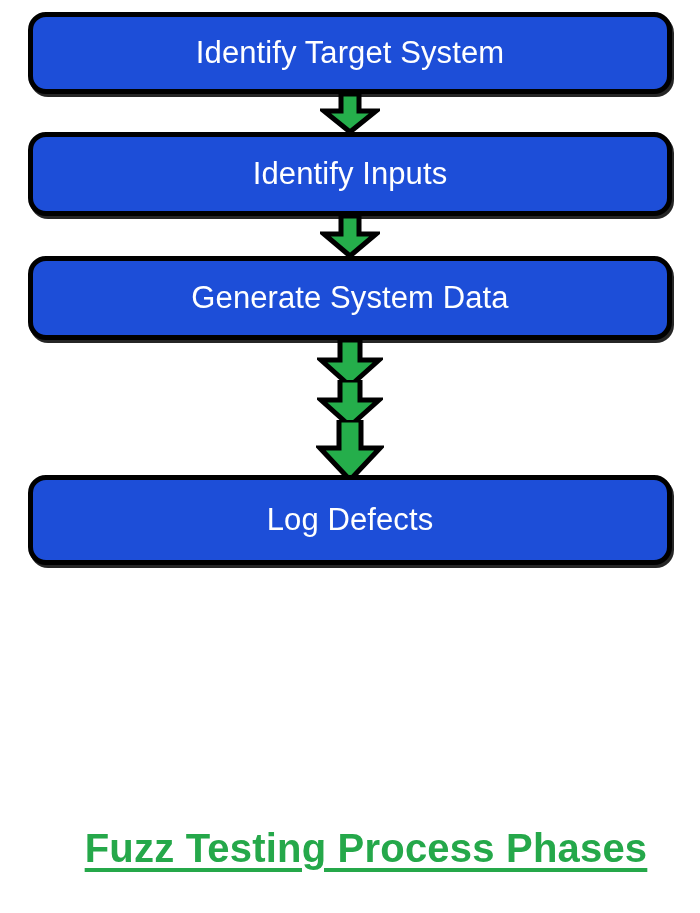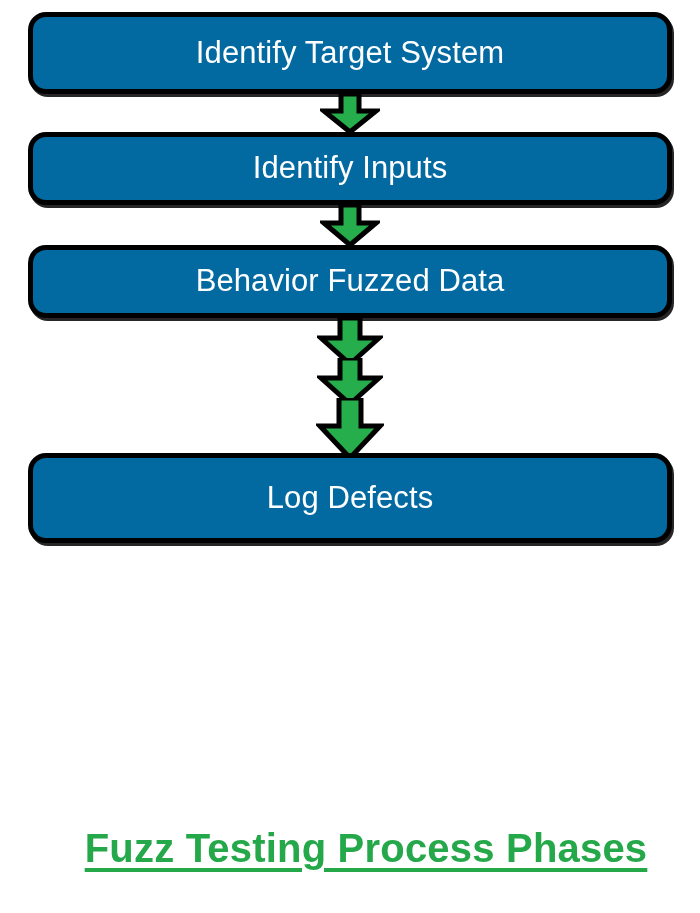--- a/index.html
+++ b/index.html
@@ -28,42 +28,42 @@
     left: 28px;
     top: 12px;
     width: 644px;
   }
 
   
   .process-box {
     position: relative;
     box-sizing: border-box;
     width: 644px;
-    background: #0369a1;
+    background: #1d4ed8;
     border: 5px solid #000000;
     border-radius: 18px;
     display: flex;
     align-items: center;
     justify-content: center;
     box-shadow: 2px 3px 0 rgba(0,0,0,0.85);
   }
 
   .process-box .box-label {
     color: #ffffff;
     font-size: 31px;
     font-weight: 400;
     line-height: 1.05;
     letter-spacing: 0.1px;
     text-align: center;
     white-space: nowrap;
     font-family: "Liberation Sans", sans-serif;
   }
 
   .box-h-tall { height: 82px; }
-  .box-h-std  { height: 73px; }
+  .box-h-std  { height: 84px; }
   .box-h-last { height: 90px; }
 
   
   .connector {
     position: relative;
     width: 644px;
     display: flex;
     justify-content: center;
     align-items: flex-start;
   }
@@ -118,21 +118,21 @@
       <span class="box-label">Identify Inputs</span>
     </div>
 
     <div class="connector connector-h-md">
       <svg width="60" height="42" viewBox="0 0 60 42" aria-hidden="true">
         <polygon points="21,0 39,0 39,18 56,18 30,40 4,18 21,18" fill="#25AE4B" stroke="#000000" stroke-width="5" stroke-linejoin="miter"></polygon>
       </svg>
     </div>
 
     <div class="process-box box-h-std">
-      <span class="box-label">Behavior Fuzzed Data</span>
+      <span class="box-label">Generate System Data</span>
     </div>
 
     <div class="connector connector-h-md">
       <svg width="66" height="48" viewBox="0 0 66 48" aria-hidden="true">
         <polygon points="23,0 43,0 43,20 62,20 33,46 4,20 23,20" fill="#25AE4B" stroke="#000000" stroke-width="5" stroke-linejoin="miter"></polygon>
       </svg>
     </div>
 
 
     <div class="connector connector-h-md">

